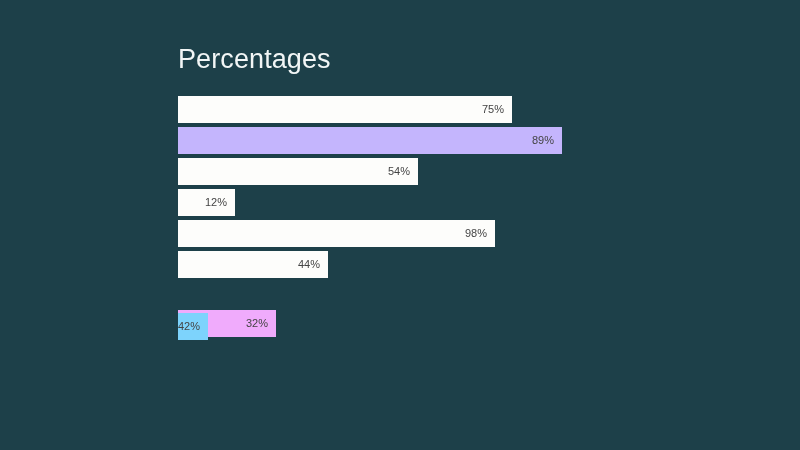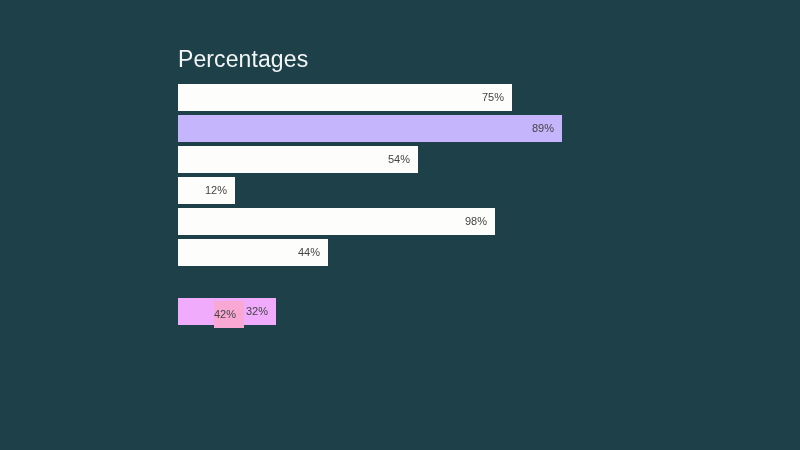--- a/index.html
+++ b/index.html
@@ -16,40 +16,40 @@
   #slide {
     position: relative;
     width: 800px;
     height: 450px;
     background: #1d4049;
   }
   #chart-title {
     position: absolute;
     left: 178px;
     top: 47px;
-    font-size: 23px;
+    font-size: 27px;
     line-height: 24px;
     color: #f2f6f6;
     letter-spacing: 0.1px;
     white-space: nowrap;
   }
   #bars {
     position: absolute;
     left: 178px;
     top: 84px;
     width: 600px;
   }
   .bar-row {
     position: relative;
     height: 31px;
   }
   .bar {
     position: absolute;
     left: 0;
-    top: 0;
+    top: 12px;
     height: 27px;
     background: #fdfdfb;
     box-sizing: border-box;
     overflow: hidden;
   }
   .bar-label {
     position: absolute;
     right: 8px;
     top: 0;
     height: 27px;
@@ -96,19 +96,19 @@
         <div class="bar" style="width: 150px; background: rgb(253, 253, 251);">
           <span class="bar-label" style="color: rgb(68, 68, 68);">44%</span>
         </div>
       </div>
       <div class="bar-row">
         <div class="bar" style="width: 98px; background: #f0abfc; margin-top: 28px;">
           <span class="bar-label" style="color: rgb(68, 68, 68);">32%</span>
         </div>
       </div>
       <div class="bar-row">
-        <div class="bar" style="width: 30px; background: #f9a8d4; margin-left: 36px;">
+        <div class="bar" style="width: 30px; background: #7dd3fc;">
           <span class="bar-label" style="color: rgb(68, 68, 68);">42%</span>
         </div>
       </div>
     </div>
 
 </div>
 
 </body></html>

